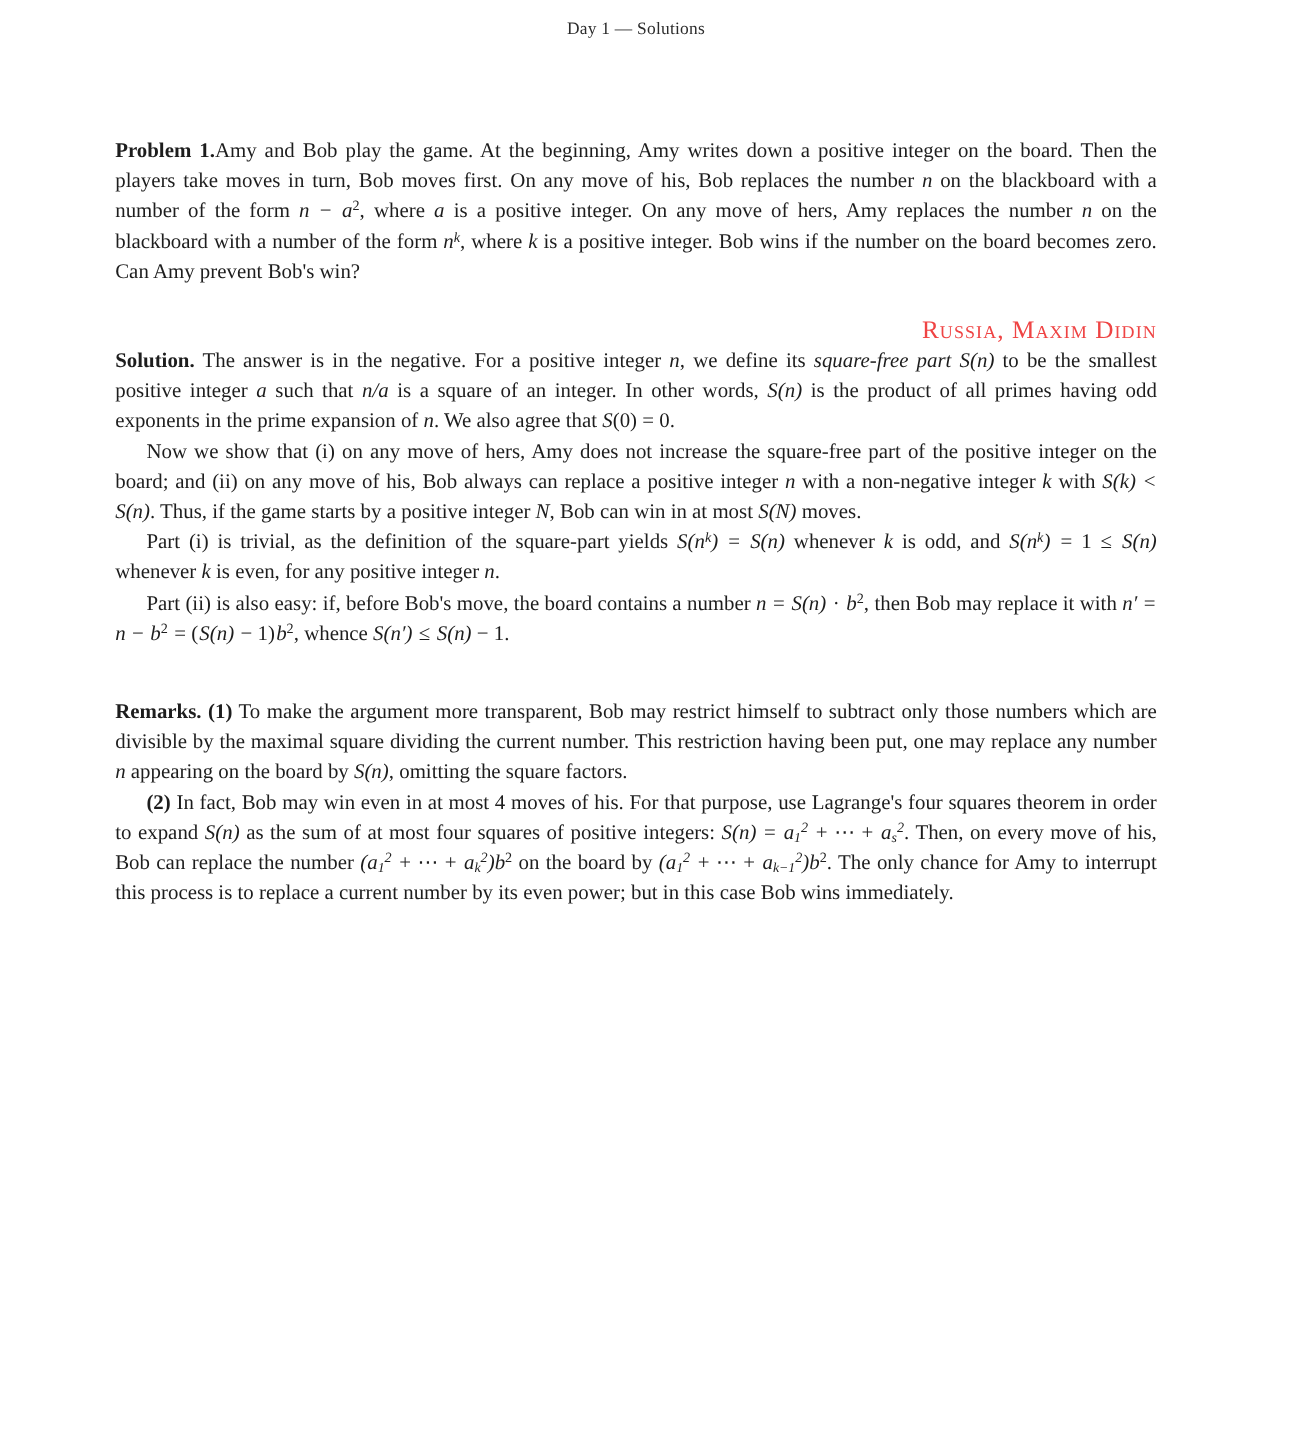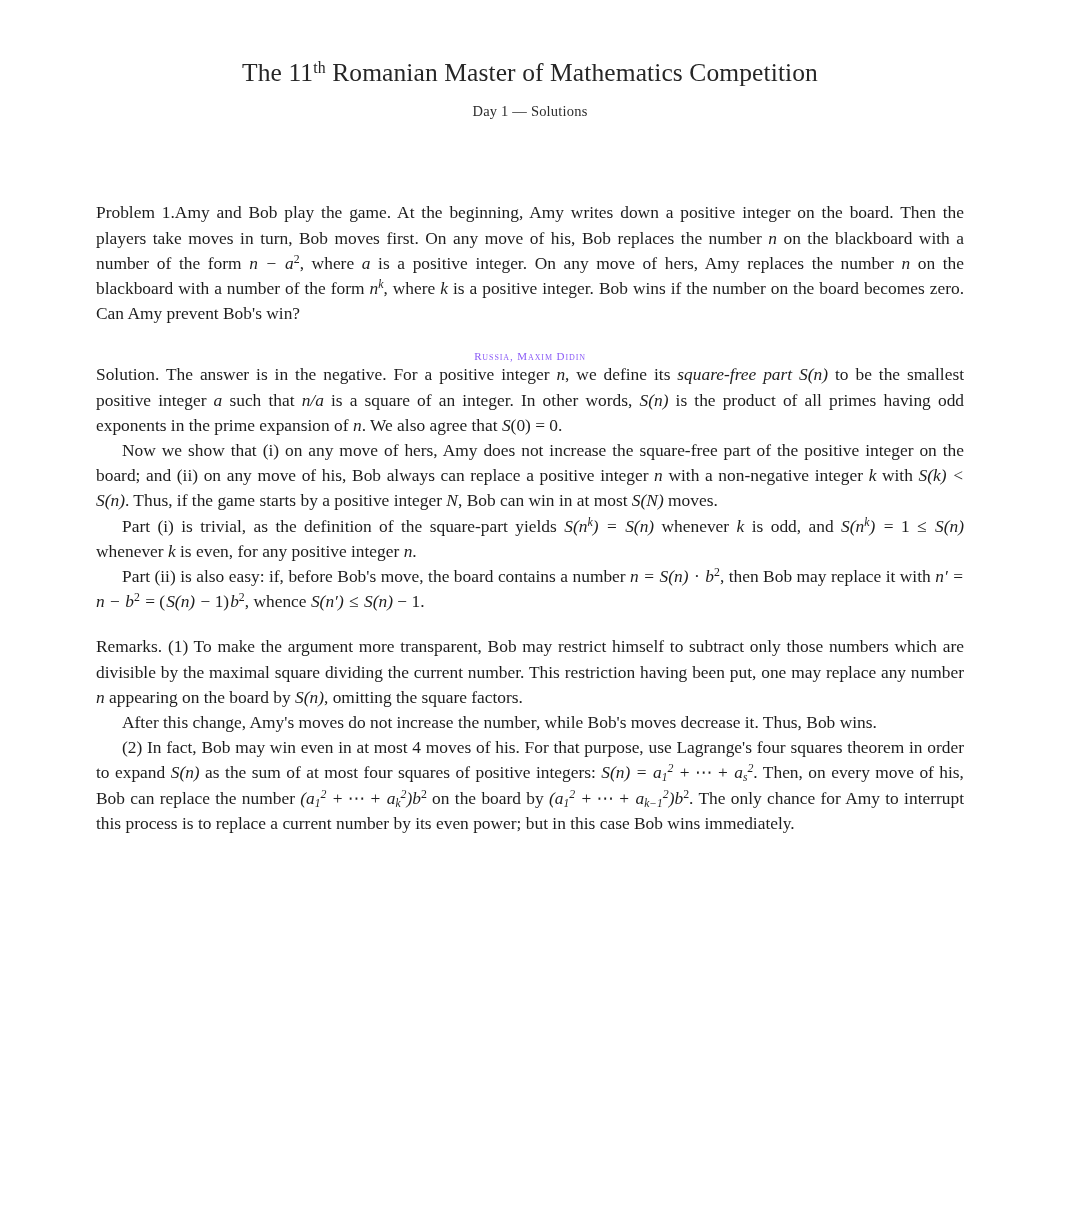--- a/index.html
+++ b/index.html
@@ -58,36 +58,36 @@
   .block {
     font-size: 17.4px;
     line-height: 25.2px;
     text-align: justify;
     text-justify: inter-word;
     color: #1d1d1d;
     margin: 0;
   }
   .sec-problem { margin-top: 80px; }
   .sec-solution { }
-  .sec-remarks  { margin-top: 20px; }
+  .sec-remarks  { margin-top: 40px; }
   .sec-remark2  { }
 
   .para { margin: 0; }
   .para.indent { text-indent: 26px; }
 
   .runin {
-    font-weight: normal;
+    font-weight: bold;
   }
   .attribution {
     margin-top: 24px;
-    text-align: center;
-    font-size: 11px;
+    text-align: right;
+    font-size: 21px;
     font-variant: small-caps;
     letter-spacing: 0.9px;
-    color: #8b5cf6;
+    color: #ef4444;
   }
   em, .it { font-style: italic; }
   .mi { font-style: italic; font-family: "Liberation Serif", serif; }
   sup.mexp {
     font-size: 0.68em;
     vertical-align: 0.48em;
     line-height: 0;
   }
   sub.msub {
     font-size: 0.66em;
@@ -96,21 +96,20 @@
   }
   .op { font-style: normal; padding: 0 1px; }
   .nbsp { white-space: nowrap; }
 </style>
 </head>
 <body>
 
 <div class="page">
   <div class="content">
 
-    <h1 class="doc-title"><span>The 11</span><sup>th</sup><span> Romanian Master of Mathematics Competition</span></h1>
     <div class="doc-subtitle">Day 1 — Solutions</div>
 
     <div class="block sec-problem">
       <p class="para"><span class="runin">Problem 1.</span><span>Amy and Bob play the game. At the beginning, Amy writes down a positive integer on the board. Then the players take moves in turn, Bob moves first. On any move of his, Bob replaces the number </span><span class="mi">n</span><span> on the blackboard with a number of the form </span><span class="mi">n</span><span class="op"> − </span><span class="mi">a</span><sup class="mexp">2</sup><span>, where </span><span class="mi">a</span><span> is a positive integer. On any move of hers, Amy replaces the number </span><span class="mi">n</span><span> on the blackboard with a number of the form </span><span class="mi">n</span><sup class="mexp mi">k</sup><span>, where </span><span class="mi">k</span><span> is a positive integer. Bob wins if the number on the board becomes zero. Can Amy prevent Bob's win?</span></p>
     </div>
 
     <div class="attribution">Russia, Maxim Didin</div>
 
     <div class="block sec-solution">
       <p class="para"><span class="runin">Solution.</span> <span>The answer is in the negative. For a positive integer </span><span class="mi">n</span><span>, we define its </span><em>square-free part</em><span> </span><span class="mi">S</span><span class="mi">(n)</span><span> to be the smallest positive integer </span><span class="mi">a</span><span> such that </span><span class="mi">n/a</span><span> is a square of an integer. In other words, </span><span class="mi">S</span><span class="mi">(n)</span><span> is the product of all primes having odd exponents in the prime expansion of </span><span class="mi">n</span><span>. We also agree that </span><span class="mi">S</span><span>(0) = 0.</span></p>
@@ -118,21 +117,20 @@
       <p class="para indent"><span>Now we show that (i) on any move of hers, Amy does not increase the square-free part of the positive integer on the board; and (ii) on any move of his, Bob always can replace a positive integer </span><span class="mi">n</span><span> with a non-negative integer </span><span class="mi">k</span><span> with </span><span class="mi">S</span><span class="mi">(k)</span><span class="op"> &lt; </span><span class="mi">S</span><span class="mi">(n)</span><span>. Thus, if the game starts by a positive integer </span><span class="mi">N</span><span>, Bob can win in at most </span><span class="mi">S</span><span class="mi">(N)</span><span> moves.</span></p>
 
       <p class="para indent"><span>Part (i) is trivial, as the definition of the square-part yields </span><span class="mi">S</span><span class="mi">(n</span><sup class="mexp mi">k</sup><span class="mi">)</span><span class="op"> = </span><span class="mi">S</span><span class="mi">(n)</span><span> whenever </span><span class="mi">k</span><span> is odd, and </span><span class="mi">S</span><span class="mi">(n</span><sup class="mexp mi">k</sup><span class="mi">)</span><span class="op"> = 1 ≤ </span><span class="mi">S</span><span class="mi">(n)</span><span> whenever </span><span class="mi">k</span><span> is even, for any positive integer </span><span class="mi">n</span><span>.</span></p>
 
       <p class="para indent"><span>Part (ii) is also easy: if, before Bob's move, the board contains a number </span><span class="mi">n</span><span class="op"> = </span><span class="mi">S</span><span class="mi">(n)</span><span class="op"> · </span><span class="mi">b</span><sup class="mexp">2</sup><span>, then Bob may replace it with </span><span class="mi">n′</span><span class="op"> = </span><span class="mi">n</span><span class="op"> − </span><span class="mi">b</span><sup class="mexp">2</sup><span class="op"> = (</span><span class="mi">S</span><span class="mi">(n)</span><span class="op"> − 1)</span><span class="mi">b</span><sup class="mexp">2</sup><span>, whence </span><span class="mi">S</span><span class="mi">(n′)</span><span class="op"> ≤ </span><span class="mi">S</span><span class="mi">(n)</span><span> − 1.</span></p>
     </div>
 
     <div class="block sec-remarks">
       <p class="para"><span class="runin">Remarks.</span> <span class="runin">(1)</span><span> To make the argument more transparent, Bob may restrict himself to subtract only those numbers which are divisible by the maximal square dividing the current number. This restriction having been put, one may replace any number </span><span class="mi">n</span><span> appearing on the board by </span><span class="mi">S</span><span class="mi">(n)</span><span>, omitting the square factors.</span></p>
 
-      <p class="para indent">After this change, Amy's moves do not increase the number, while Bob's moves decrease it. Thus, Bob wins.</p>
     </div>
 
     <div class="block sec-remark2">
       <p class="para indent"><span class="runin">(2)</span><span> In fact, Bob may win even in at most 4 moves of his. For that purpose, use Lagrange's four squares theorem in order to expand </span><span class="mi">S</span><span class="mi">(n)</span><span> as the sum of at most four squares of positive integers: </span><span class="mi">S</span><span class="mi">(n)</span><span class="op"> = </span><span class="mi nbsp"><span class="mi">a</span><sub class="msub">1</sub><sup class="mexp">2</sup></span><span class="op"> + ⋯ + </span><span class="mi nbsp"><span class="mi">a</span><sub class="msub mi">s</sub><sup class="mexp">2</sup></span><span>. Then, on every move of his, Bob can replace the number </span><span class="mi">(</span><span class="mi nbsp"><span class="mi">a</span><sub class="msub">1</sub><sup class="mexp">2</sup></span><span class="op"> + ⋯ + </span><span class="mi nbsp"><span class="mi">a</span><sub class="msub mi">k</sub><sup class="mexp">2</sup></span><span class="mi">)</span><span class="mi">b</span><sup class="mexp">2</sup><span> on the board by </span><span class="mi">(</span><span class="mi nbsp"><span class="mi">a</span><sub class="msub">1</sub><sup class="mexp">2</sup></span><span class="op"> + ⋯ + </span><span class="mi nbsp"><span class="mi">a</span><sub class="msub mi">k−1</sub><sup class="mexp">2</sup></span><span class="mi">)</span><span class="mi">b</span><sup class="mexp">2</sup><span>. The only chance for Amy to interrupt this process is to replace a current number by its even power; but in this case Bob wins immediately.</span></p>
 
     </div>
 
   </div>
 </div>
 

